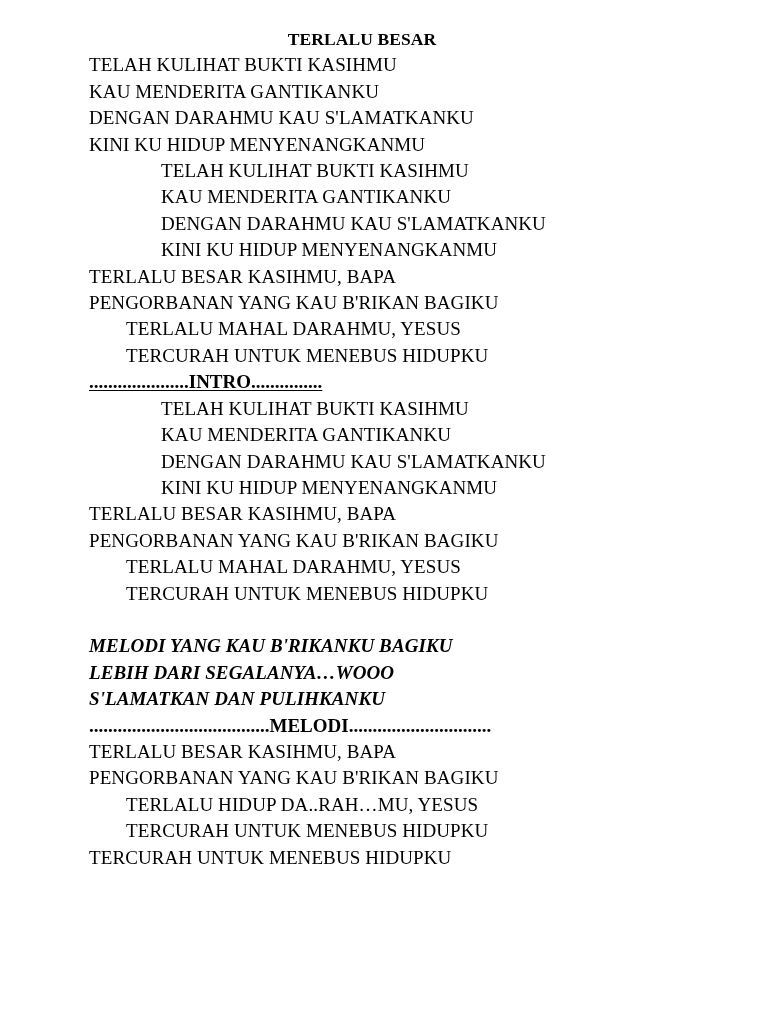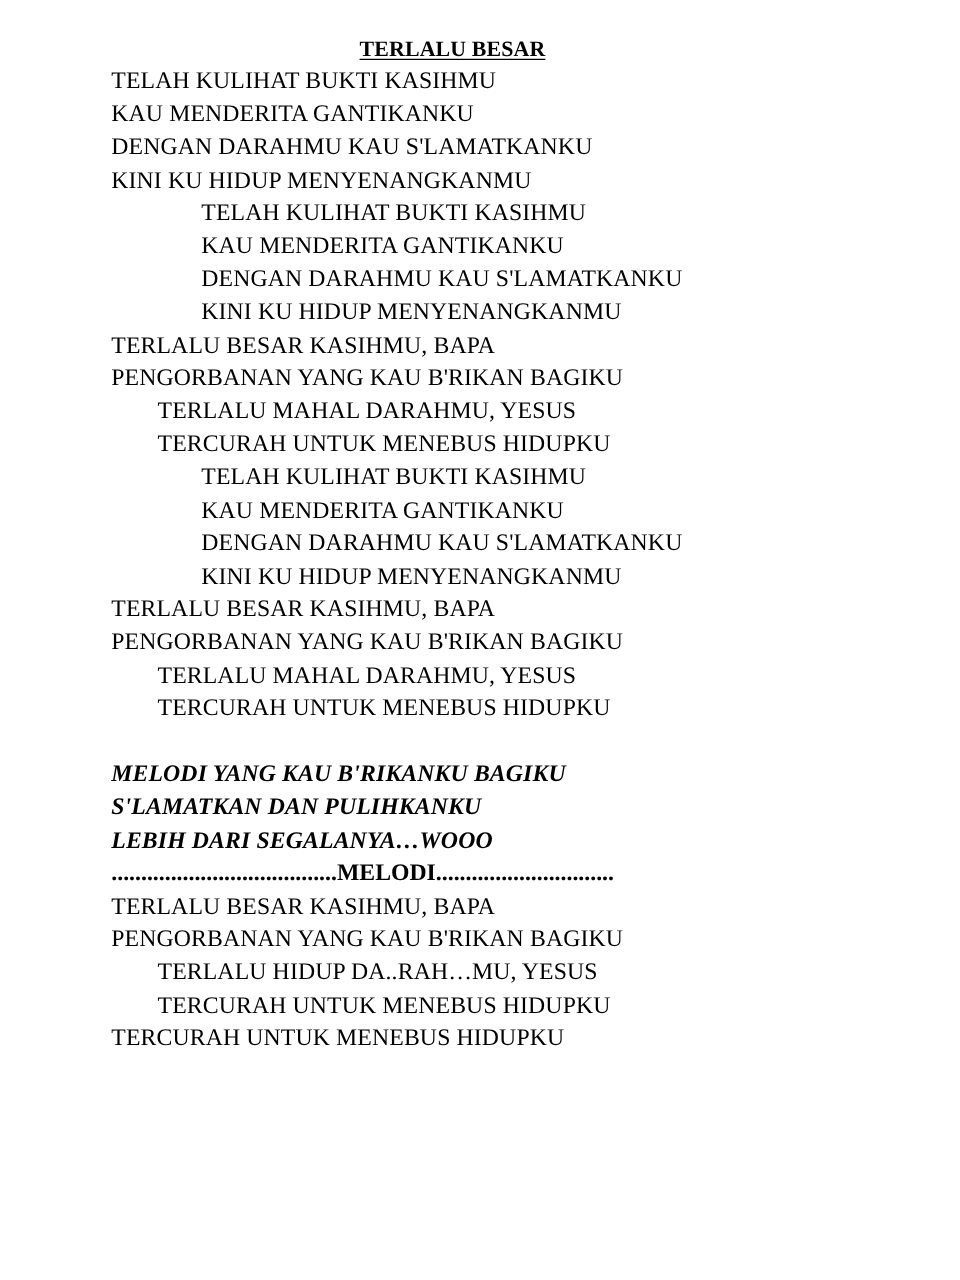--- a/index.html
+++ b/index.html
@@ -31,21 +31,20 @@
   }
   .title {
     text-align: center;
     font-weight: bold;
     font-size: 17.5px;
     line-height: 26.4px;
     margin-left: 0;
     padding-right: 44px;
   }
   .title span.u {
-    text-decoration: underline;
     text-underline-offset: 2px;
     text-align: right;
   }
   .ind-0  { padding-left: 0px; }
   .ind-1  { padding-left: 37px; }
   .ind-2  { padding-left: 72px; }
   .bolditalic {
     font-weight: bold;
     font-style: italic;
   }
@@ -71,32 +70,33 @@
         <div class="line ind-0">DENGAN DARAHMU KAU S'LAMATKANKU</div>
         <div class="line ind-0">KINI KU HIDUP MENYENANGKANMU</div>
         <div class="line ind-2">TELAH KULIHAT BUKTI KASIHMU</div>
         <div class="line ind-2">KAU MENDERITA GANTIKANKU</div>
         <div class="line ind-2">DENGAN DARAHMU KAU S'LAMATKANKU</div>
         <div class="line ind-2">KINI KU HIDUP MENYENANGKANMU</div>
         <div class="line ind-0">TERLALU BESAR KASIHMU, BAPA</div>
         <div class="line ind-0">PENGORBANAN YANG KAU B'RIKAN BAGIKU</div>
         <div class="line ind-1">TERLALU MAHAL DARAHMU, YESUS</div>
         <div class="line ind-1">TERCURAH UNTUK MENEBUS HIDUPKU</div>
+        <div class="line ind-0 bold dots"><span class="underline">.....................INTRO...............</span></div>
         <div class="line ind-2">TELAH KULIHAT BUKTI KASIHMU</div>
         <div class="line ind-2">KAU MENDERITA GANTIKANKU</div>
         <div class="line ind-2">DENGAN DARAHMU KAU S'LAMATKANKU</div>
         <div class="line ind-2">KINI KU HIDUP MENYENANGKANMU</div>
         <div class="line ind-0">TERLALU BESAR KASIHMU, BAPA</div>
         <div class="line ind-0">PENGORBANAN YANG KAU B'RIKAN BAGIKU</div>
         <div class="line ind-1">TERLALU MAHAL DARAHMU, YESUS</div>
         <div class="line ind-1">TERCURAH UNTUK MENEBUS HIDUPKU</div>
         <div class="gap"></div>
         <div class="line ind-0 bolditalic">MELODI YANG KAU B'RIKANKU BAGIKU</div>
+        <div class="line ind-0 bolditalic">LEBIH DARI SEGALANYA…WOOO</div>
         <div class="line ind-0 bolditalic">S'LAMATKAN DAN PULIHKANKU</div>
-        <div class="line ind-0 bolditalic">LEBIH DARI SEGALANYA…WOOO</div>
         <div class="line ind-0 bold dots">......................................MELODI..............................</div>
         <div class="line ind-0">TERLALU BESAR KASIHMU, BAPA</div>
         <div class="line ind-0">PENGORBANAN YANG KAU B'RIKAN BAGIKU</div>
         <div class="line ind-1">TERLALU HIDUP DA..RAH…MU, YESUS</div>
         <div class="line ind-1">TERCURAH UNTUK MENEBUS HIDUPKU</div>
         <div class="line ind-0">TERCURAH UNTUK MENEBUS HIDUPKU</div>
       </div>
 
   </div>
 </div>

